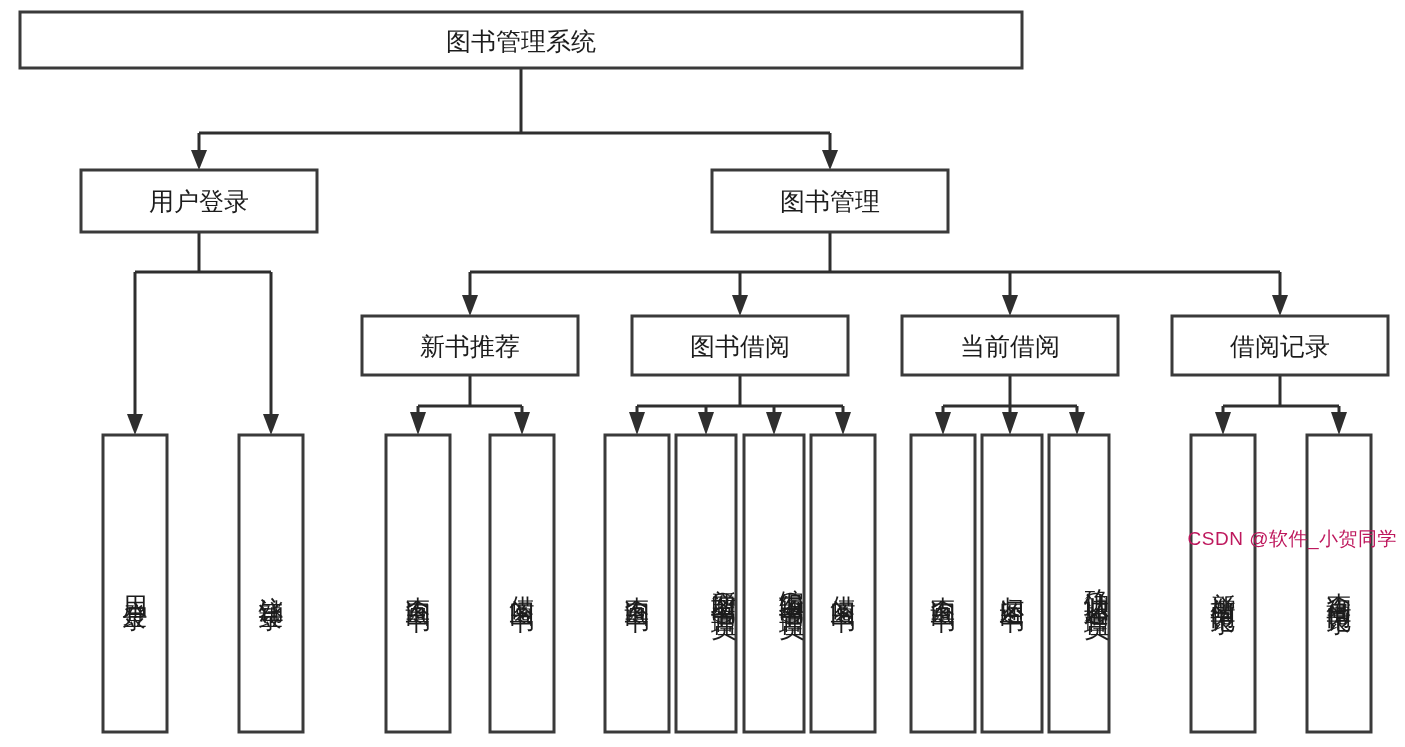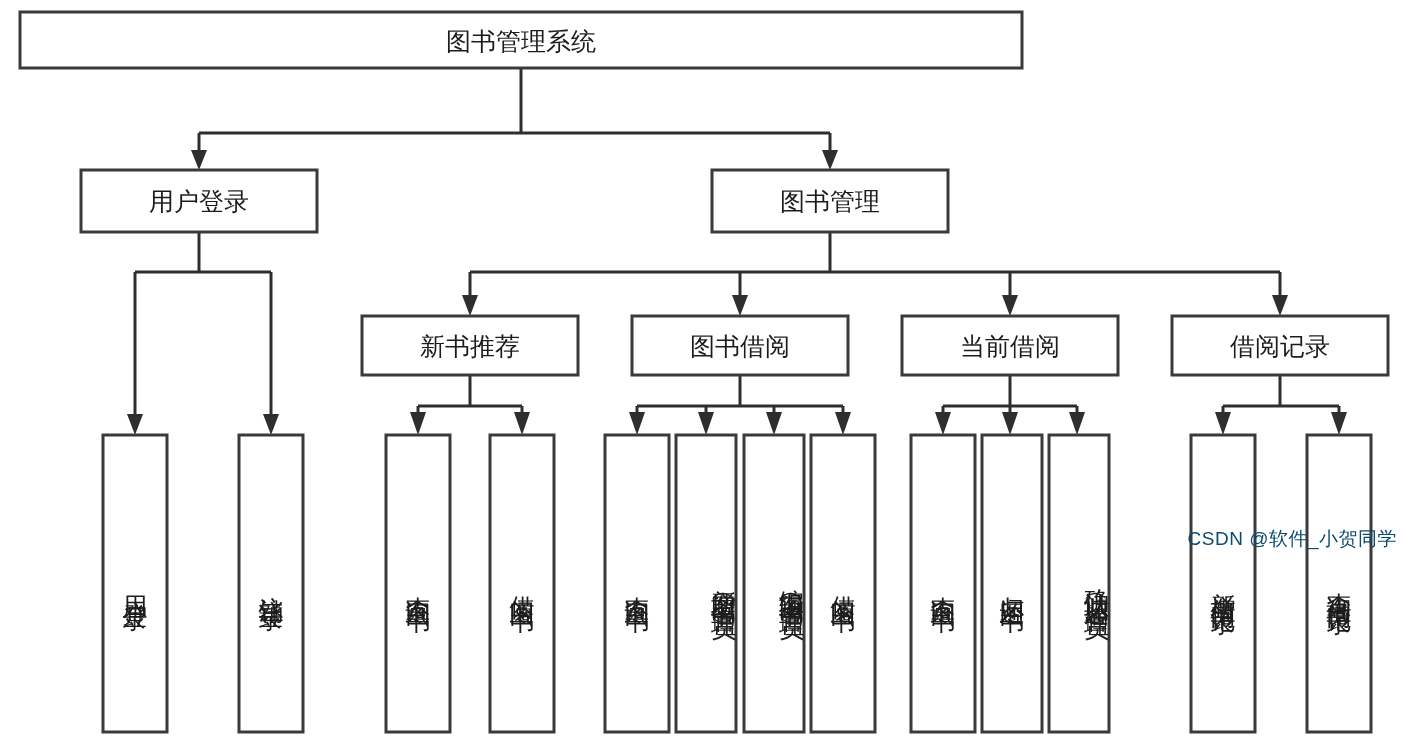--- a/index.html
+++ b/index.html
@@ -65,21 +65,21 @@
     display: flex;
     align-items: center;
     justify-content: center;
   }
   .watermark {
     position: absolute;
     right: 8px;
     bottom: 6px;
     font-family: "Liberation Sans", "DejaVu Sans", sans-serif;
     font-size: 19px;
-    color: #0c4a6e;
+    color: #be185d;
     letter-spacing: 0.5px;
     white-space: nowrap;
   }
 </style>
 </head>
 <body>
 
 <div id="diagram-root">
 
   <svg class="diagram-canvas" viewBox="0 0 1405 747" xmlns="http://www.w3.org/2000/svg">

